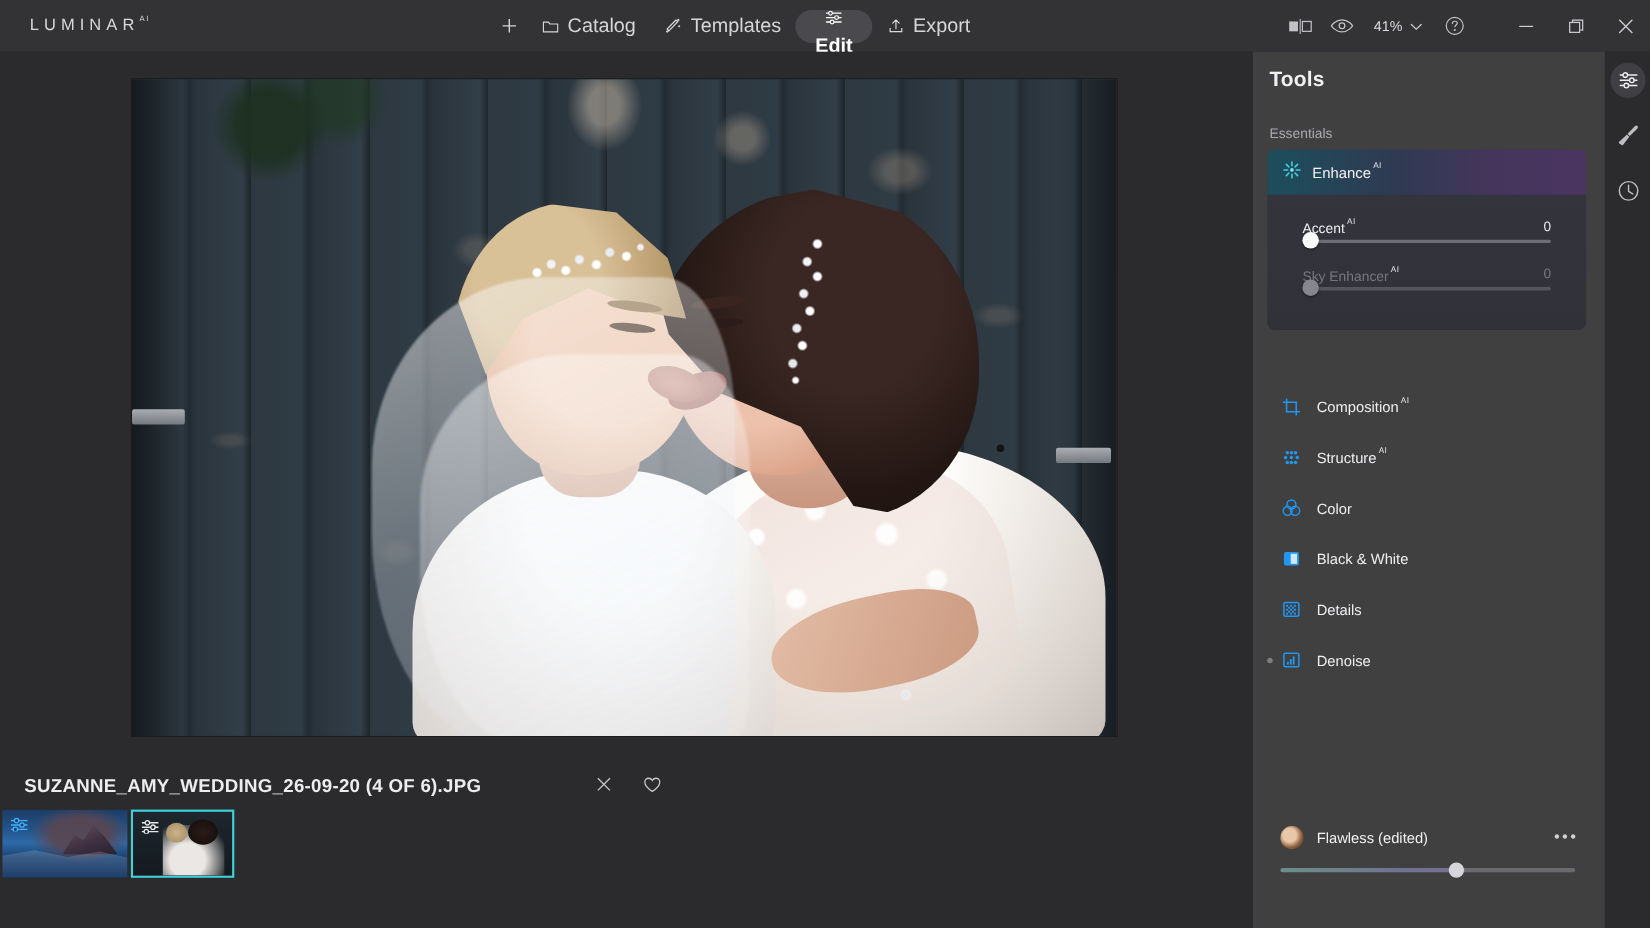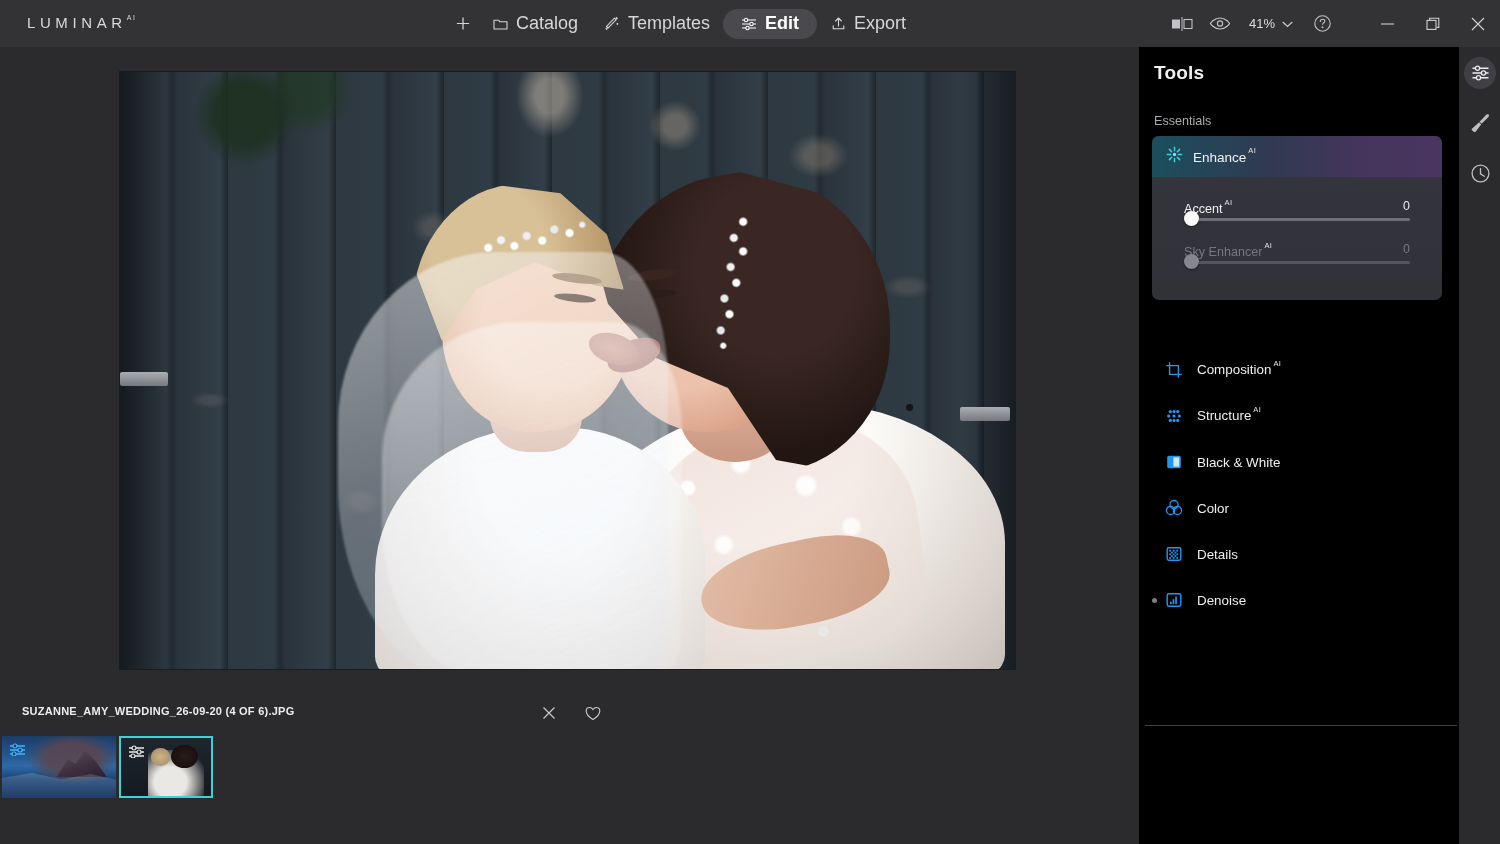--- a/index.html
+++ b/index.html
@@ -28,21 +28,21 @@
   }
   .logo sup { font-size:7px; letter-spacing:1.6px; vertical-align:super; position:relative; top:-2px; }
 
   .nav { position:absolute; left:447px; top:0; height:47px; display:flex; align-items:center; gap:0; }
   .nav-item {
     display:flex; align-items:center; gap:8px;
     height:30px; padding:0 13px; border-radius:15px;
     font-size:18px; color:#d6d6d9; cursor:pointer; white-space:nowrap;
   }
   .nav-item.plus { padding:0 8px; }
-  .nav-item.active { background:#4a4a4e; color:#fff; font-weight:700; padding:0 18px; }
+  .nav-item.active { background:#4a4a4e; color:#fff; font-weight:700; padding:0 18px;flex-direction:column; }
   .nav-item .ic { display:flex; align-items:center; justify-content:center; width:16px; height:16px; }
   .nav-item svg { display:block; }
 
   .hdr-right { position:absolute; right:0; top:0; height:47px; display:flex; align-items:flex-start; }
   .hdr-btn {
     width:38px; height:47px; display:flex; align-items:center; justify-content:center;
     cursor:pointer; color:#c2c2c6;
   }
   .zoom-ctl {
     display:flex; align-items:center; gap:7px; padding:0 10px; height:47px; cursor:pointer;
@@ -161,21 +161,21 @@
     background:linear-gradient(165deg, rgba(255,255,255,.42), rgba(240,244,250,.18));
     border-radius:46% 22% 10% 36% / 38% 30% 14% 44%; filter:blur(1.6px); }
   .arm { position:absolute; left:580px; top:470px; width:190px; height:84px;
     background:linear-gradient(120deg,#e3bda6,#cb9a80); border-radius:48% 40% 42% 50%;
     transform:rotate(-12deg); }
   .ring { position:absolute; left:700px; top:556px; width:7px; height:7px; border-radius:50%;
     background:#e6e8ee; box-shadow:0 0 3px #fff; }
 
   
   .filebar { position:absolute; left:0; top:697px; width:1139px; height:34px; }
-  .filename { position:absolute; left:22px; top:8px; font-size:11px; font-weight:700; letter-spacing:.25px; color:#ededf0; }
+  .filename { position:absolute; left:22px; top:8px; font-size:17px; font-weight:700; letter-spacing:.25px; color:#ededf0; }
   .fb-icons { position:absolute; left:538px; top:5px; display:flex; gap:22px; align-items:center; }
   .fb-ic { width:22px; height:22px; display:flex; align-items:center; justify-content:center; cursor:pointer; color:#c9c9cd; }
 
   
   .filmstrip { position:absolute; left:0; top:734px; width:1139px; height:110px; }
   .thumb { position:absolute; top:2px; width:114px; height:62px; overflow:hidden; cursor:pointer; }
   .thumb.t1 { left:2px; }
   .thumb.t2 { left:119px; width:94px; height:62px; border:2px solid #3fd0d8; }
   .thumb-img { position:absolute; inset:0; }
   .t1-img {
@@ -192,21 +192,21 @@
   .t2-img { background:linear-gradient(180deg,#1e262e,#141a20); }
   .t2-people { position:absolute; left:30%; top:20%; width:62%; height:80%;
     background:radial-gradient(ellipse at 40% 70%, rgba(245,242,238,.95) 0 34%, rgba(200,196,192,.5) 62%, transparent 80%); }
   .t2-hair { position:absolute; left:56%; top:12%; width:30%; height:40%;
     background:radial-gradient(ellipse at 50% 50%, #2a1b17, #120c0a); border-radius:50%; }
   .t2-blonde { position:absolute; left:33%; top:18%; width:22%; height:30%;
     background:radial-gradient(ellipse at 50% 50%, #cdb38a, #a08a60); border-radius:50%; }
   .badge { position:absolute; left:5px; top:5px; width:22px; height:16px; display:flex; align-items:center; justify-content:center; }
 
   
-  .tools { position:absolute; left:1139px; top:47px; width:320px; height:797px; background:#000000; }
+  .tools { position:absolute; left:1139px; top:47px; width:320px; height:797px; background:#404040; }
   .tools-title { position:absolute; left:15px; top:15px; font-size:19px; font-weight:700; color:#f0f0f2; letter-spacing:.2px; }
   .section-label { position:absolute; left:15px; top:67px; font-size:12.6px; color:#a9a9ae; }
 
   .enhance-card { position:absolute; left:13px; top:89px; width:290px; height:164px; border-radius:7px; overflow:hidden;
     background:linear-gradient(180deg,#383a47 0%,#34343d 24%,#313138 100%); }
   .enhance-head { position:absolute; left:0; top:0; width:290px; height:41px;
     background:linear-gradient(90deg,#1c4e5c 0%,#303a52 40%,#45355c 72%, #4a3560 100%);
     display:flex; align-items:center; padding-left:14px; gap:10px; cursor:pointer; }
   .enhance-head .lbl { font-size:13.5px; color:#f2f2f4; }
   .ai-sup { font-size:7.5px; vertical-align:super; letter-spacing:.4px; color:#e2e2e6; position:relative; top:-3px; margin-left:2px; }
@@ -503,37 +503,37 @@
             <circle cx="5.3" cy="13.4" r="1.6"></circle>
               <circle cx="9" cy="13.4" r="1.6"></circle>
               <circle cx="12.7" cy="13.4" r="1.6"></circle>
           </svg>
         </span>
         <span class="tlabel"><span>Structure</span><span class="ai-sup">AI</span></span>
       </div>
 
       <div class="tool-item">
         <span class="tico">
-          <svg width="18" height="18" viewBox="0 0 18 18">
-            <rect x="2.2" y="2.8" width="13.6" height="12.4" rx="1.6" fill="#2196f3"></rect>
-            <rect x="8.4" y="4.4" width="5.8" height="9.2" fill="#cfe8fb"></rect>
-          </svg>
-        </span>
-        <span class="tlabel">Black &amp; White</span>
-      </div>
-
-      <div class="tool-item">
-        <span class="tico">
           <svg width="18" height="18" viewBox="0 0 18 18" fill="none" stroke="#2196f3" stroke-width="1.3">
             <circle cx="9" cy="5.6" r="4.1"></circle>
               <circle cx="5.6" cy="11.4" r="4.1"></circle>
               <circle cx="12.4" cy="11.4" r="4.1"></circle>
           </svg>
         </span>
         <span class="tlabel">Color</span>
+      </div>
+
+      <div class="tool-item">
+        <span class="tico">
+          <svg width="18" height="18" viewBox="0 0 18 18">
+            <rect x="2.2" y="2.8" width="13.6" height="12.4" rx="1.6" fill="#2196f3"></rect>
+            <rect x="8.4" y="4.4" width="5.8" height="9.2" fill="#cfe8fb"></rect>
+          </svg>
+        </span>
+        <span class="tlabel">Black &amp; White</span>
       </div>
 
       <div class="tool-item">
         <span class="tico">
           <svg width="18" height="18" viewBox="0 0 18 18">
             <rect x="2.2" y="2.8" width="13.6" height="12.4" rx="1.6" fill="none" stroke="#2196f3" stroke-width="1.4"></rect>
             <g fill="#2196f3">
               <rect x="4.2" y="4.8" width="1.8" height="1.8"></rect>
                 <rect x="7.8" y="4.8" width="1.8" height="1.8"></rect>
                 <rect x="11.4" y="4.8" width="1.8" height="1.8"></rect>
@@ -565,20 +565,29 @@
             </g>
           </svg>
         </span>
         <span class="tlabel">Denoise</span>
       </div>
 
     </div>
 
     <div class="divider"></div>
 
+    <div class="flawless">
+      <div class="fl-row">
+        <span class="fl-thumb"></span>
+        <span class="fl-name">Flawless (edited)</span>
+      </div>
+      <div class="fl-more">•••</div>
+      <div class="fl-track"></div>
+      <div class="fl-knob"></div>
+    </div>
 
   </div>
 
   <div class="rail">
     <div class="rail-btn active b1">
       <svg width="19" height="16" viewBox="0 0 19 16">
         <path d="M1.5 3.2h16M1.5 8h16M1.5 12.8h16" stroke="#ededf0" stroke-width="1.4"></path>
         <circle cx="6.5" cy="3.2" r="2.1" fill="#3f3f44" stroke="#ededf0" stroke-width="1.3"></circle>
         <circle cx="12.5" cy="8" r="2.1" fill="#3f3f44" stroke="#ededf0" stroke-width="1.3"></circle>
         <circle cx="7.5" cy="12.8" r="2.1" fill="#3f3f44" stroke="#ededf0" stroke-width="1.3"></circle>

